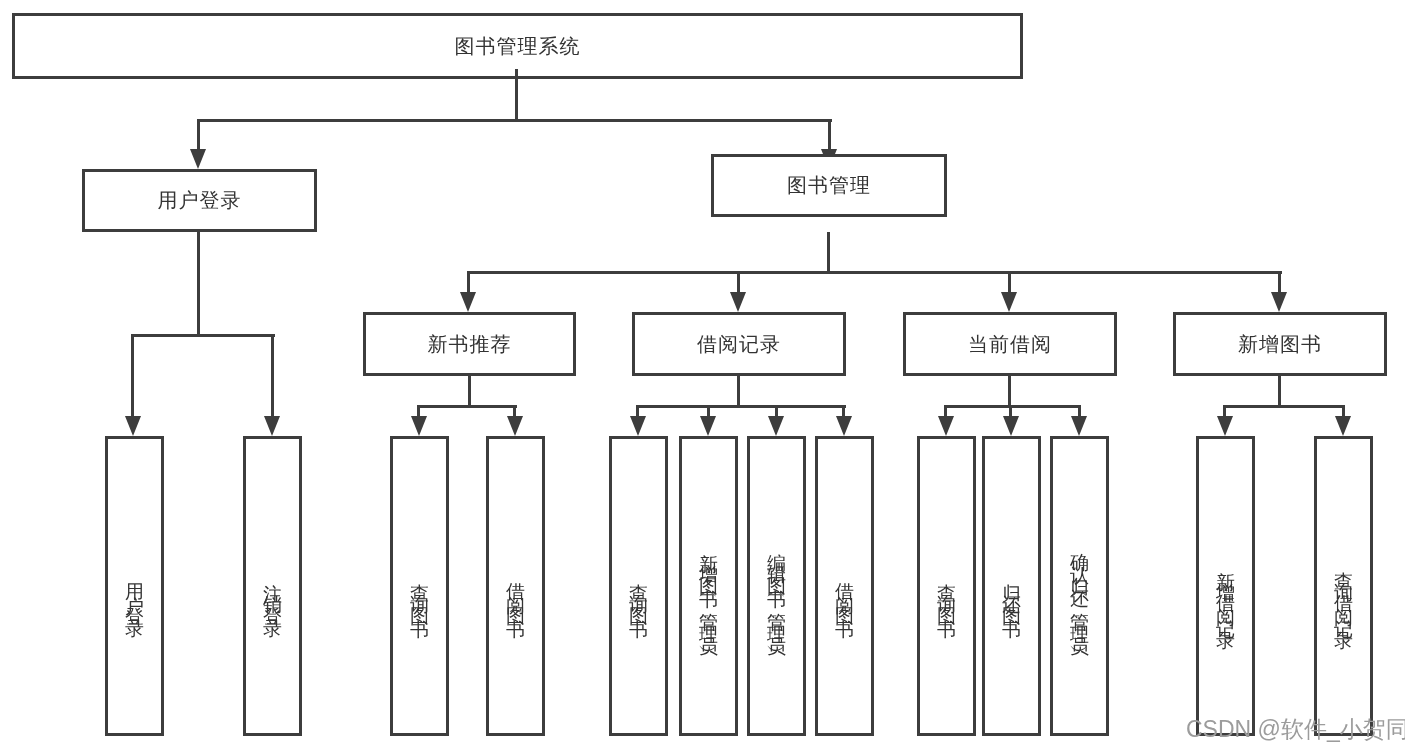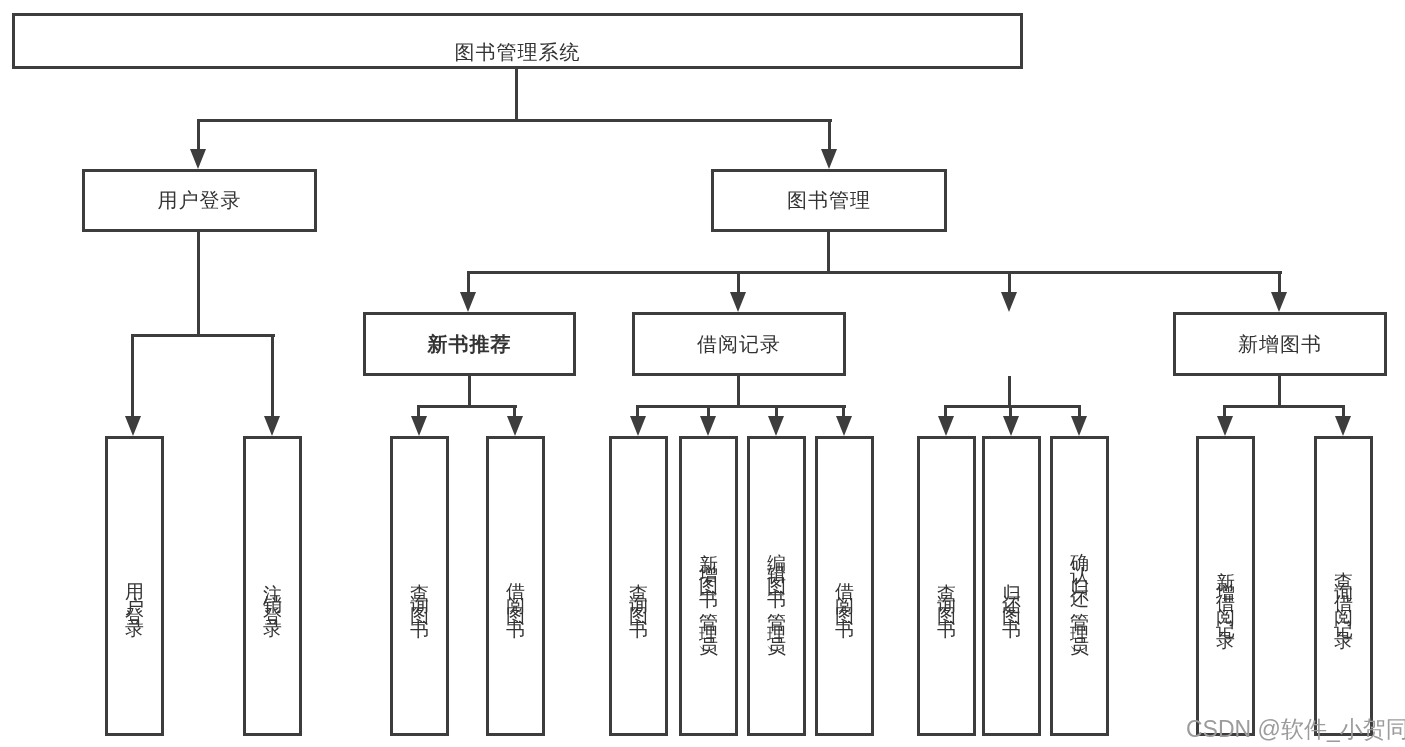--- a/index.html
+++ b/index.html
@@ -59,35 +59,35 @@
     color:var(--wm);
     white-space:nowrap;
     z-index:5;
   }
 </style>
 </head>
 <body>
 
 <div class="canvas">
 
-  <div class="hbox" style="left:12px;top:13px;width:1011px;height:56px;align-items:flex-end;">
+  <div class="hbox" style="left:12px;top:13px;width:1011px;height:66px;">
     <span>图书管理系统</span>
   </div>
 
   <div class="vline" style="left:515px;top:69px;height:52px;"></div>
   <div class="hline" style="left:197px;top:119px;width:635px;"></div>
   <div class="vline" style="left:197px;top:119px;height:32px;"></div>
   <div class="arrow" style="left:190px;top:149px;"></div>
   <div class="vline" style="left:828px;top:119px;height:32px;"></div>
   <div class="arrow" style="left:821px;top:149px;"></div>
 
   <div class="hbox" style="left:82px;top:169px;width:235px;height:63px;">
     <span>用户登录</span>
   </div>
-  <div class="hbox" style="left:711px;top:169px;width:236px;height:63px;">
+  <div class="hbox" style="left:711px;top:154px;width:236px;height:63px;">
     <span>图书管理</span>
   </div>
 
   <div class="vline" style="left:197px;top:232px;height:105px;"></div>
   <div class="hline" style="left:132px;top:334px;width:143px;"></div>
   <div class="vline" style="left:131px;top:334px;height:84px;"></div>
   <div class="arrow" style="left:125px;top:416px;"></div>
   <div class="vline" style="left:271px;top:334px;height:84px;"></div>
   <div class="arrow" style="left:264px;top:416px;"></div>
 
@@ -95,25 +95,28 @@
   <div class="hline" style="left:468px;top:271px;width:814px;"></div>
   <div class="vline" style="left:467px;top:271px;height:24px;"></div>
   <div class="arrow" style="left:460px;top:292px;"></div>
   <div class="vline" style="left:737px;top:271px;height:24px;"></div>
   <div class="arrow" style="left:730px;top:292px;"></div>
   <div class="vline" style="left:1008px;top:271px;height:24px;"></div>
   <div class="arrow" style="left:1001px;top:292px;"></div>
   <div class="vline" style="left:1278px;top:271px;height:24px;"></div>
   <div class="arrow" style="left:1271px;top:292px;"></div>
 
-  <div class="hbox" style="left:363px;top:312px;width:213px;height:64px;font-weight:bold;">
+  <div class="hbox" style="left:363px;top:312px;width:213px;height:64px;">
     <span>新书推荐</span>
   </div>
   <div class="hbox" style="left:632px;top:312px;width:214px;height:64px;">
     <span>借阅记录</span>
+  </div>
+  <div class="hbox" style="left:903px;top:312px;width:214px;height:64px;">
+    <span>当前借阅</span>
   </div>
   <div class="hbox" style="left:1173px;top:312px;width:214px;height:64px;">
     <span>新增图书</span>
   </div>
 
   <div class="vline" style="left:468px;top:376px;height:32px;"></div>
   <div class="hline" style="left:417px;top:405px;width:100px;"></div>
   <div class="vline" style="left:417px;top:405px;height:14px;"></div>
   <div class="arrow" style="left:411px;top:416px;"></div>
   <div class="vline" style="left:513px;top:405px;height:14px;"></div>

